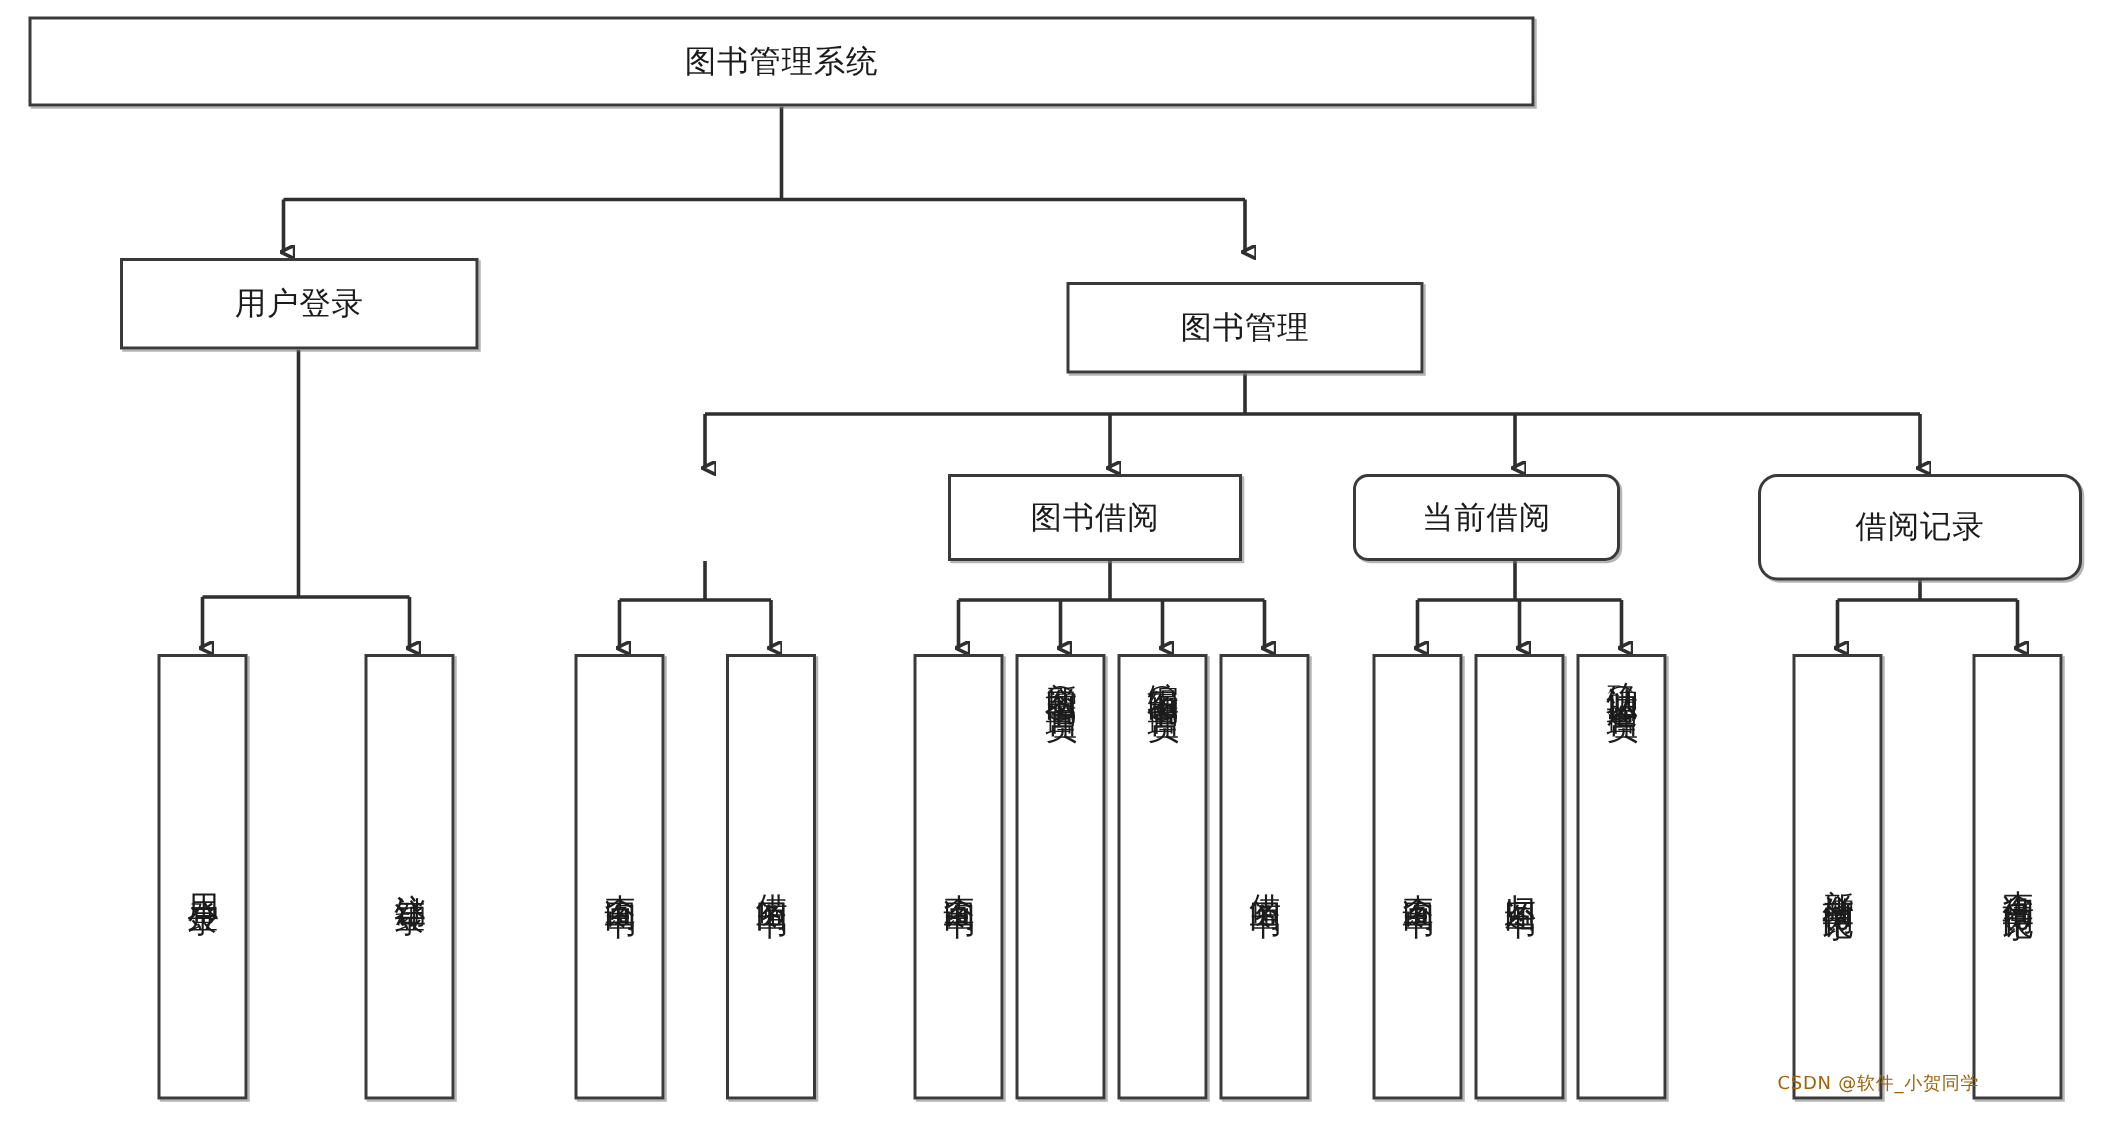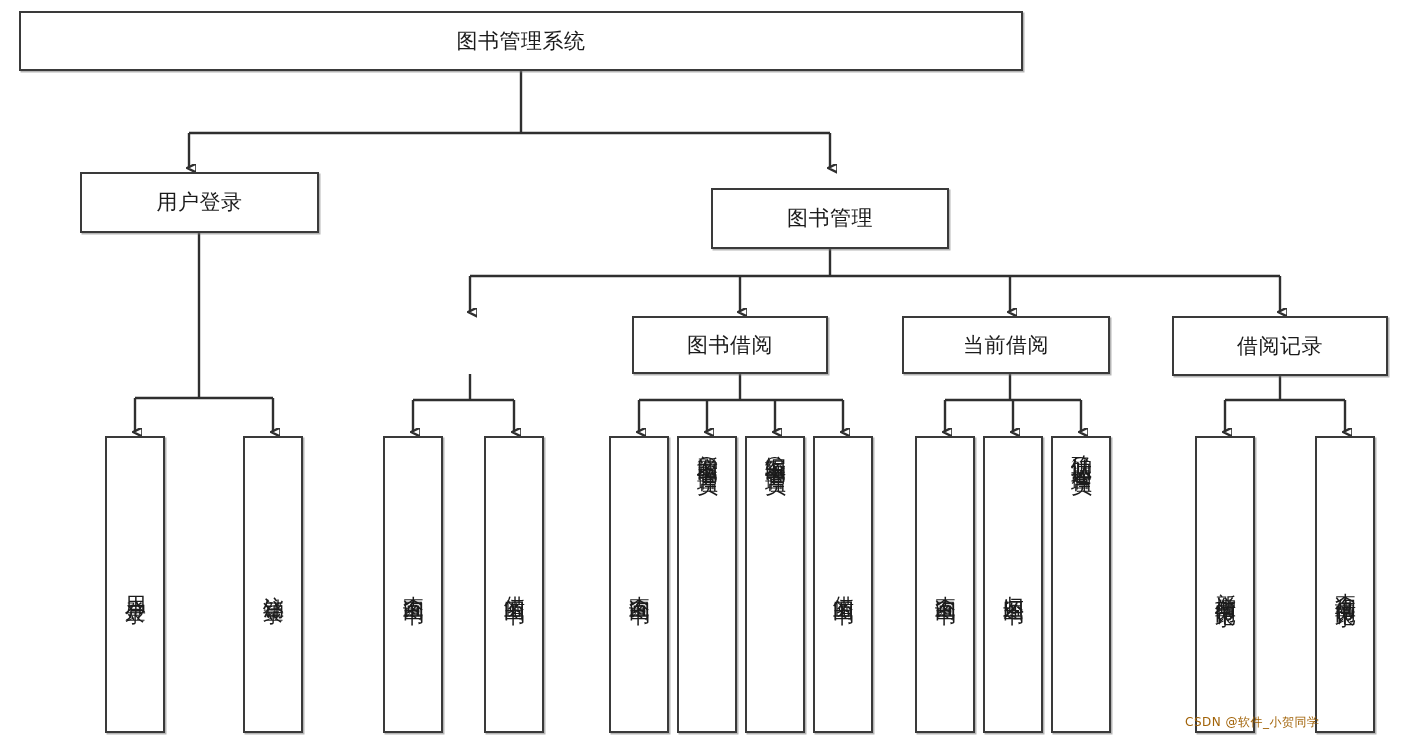--- a/index.html
+++ b/index.html
@@ -129,24 +129,24 @@
   <div class="node-box" style="left:80px; top:172px; width:239px; height:61px;">
     <span class="node-label-h">用户登录</span>
   </div>
   <div class="node-box" style="left:711px; top:172px; width:238px; height:61px;margin-top:16px;">
     <span class="node-label-h">图书管理</span>
   </div>
 
   <div class="node-box" style="left:632px; top:316px; width:196px; height:58px;">
     <span class="node-label-h">图书借阅</span>
   </div>
-  <div class="node-box" style="left:902px; top:316px; width:208px; height:58px;">
+  <div class="node-box" style="left:902px; top:316px; width:178px; height:58px;border-radius:10px;">
     <span class="node-label-h">当前借阅</span>
   </div>
-  <div class="node-box" style="left:1172px; top:316px; width:216px; height:60px;">
+  <div class="node-box" style="left:1172px; top:316px; width:216px; height:71px;border-radius:13px;">
     <span class="node-label-h">借阅记录</span>
   </div>
 
   <div class="node-box" style="left:105px; top:436px; width:60px; height:297px; align-items:center;">
     <span class="node-label-v">用户登录</span>
   </div>
   <div class="node-box" style="left:243px; top:436px; width:60px; height:297px;">
     <span class="node-label-v">注销登录</span>
   </div>
 

